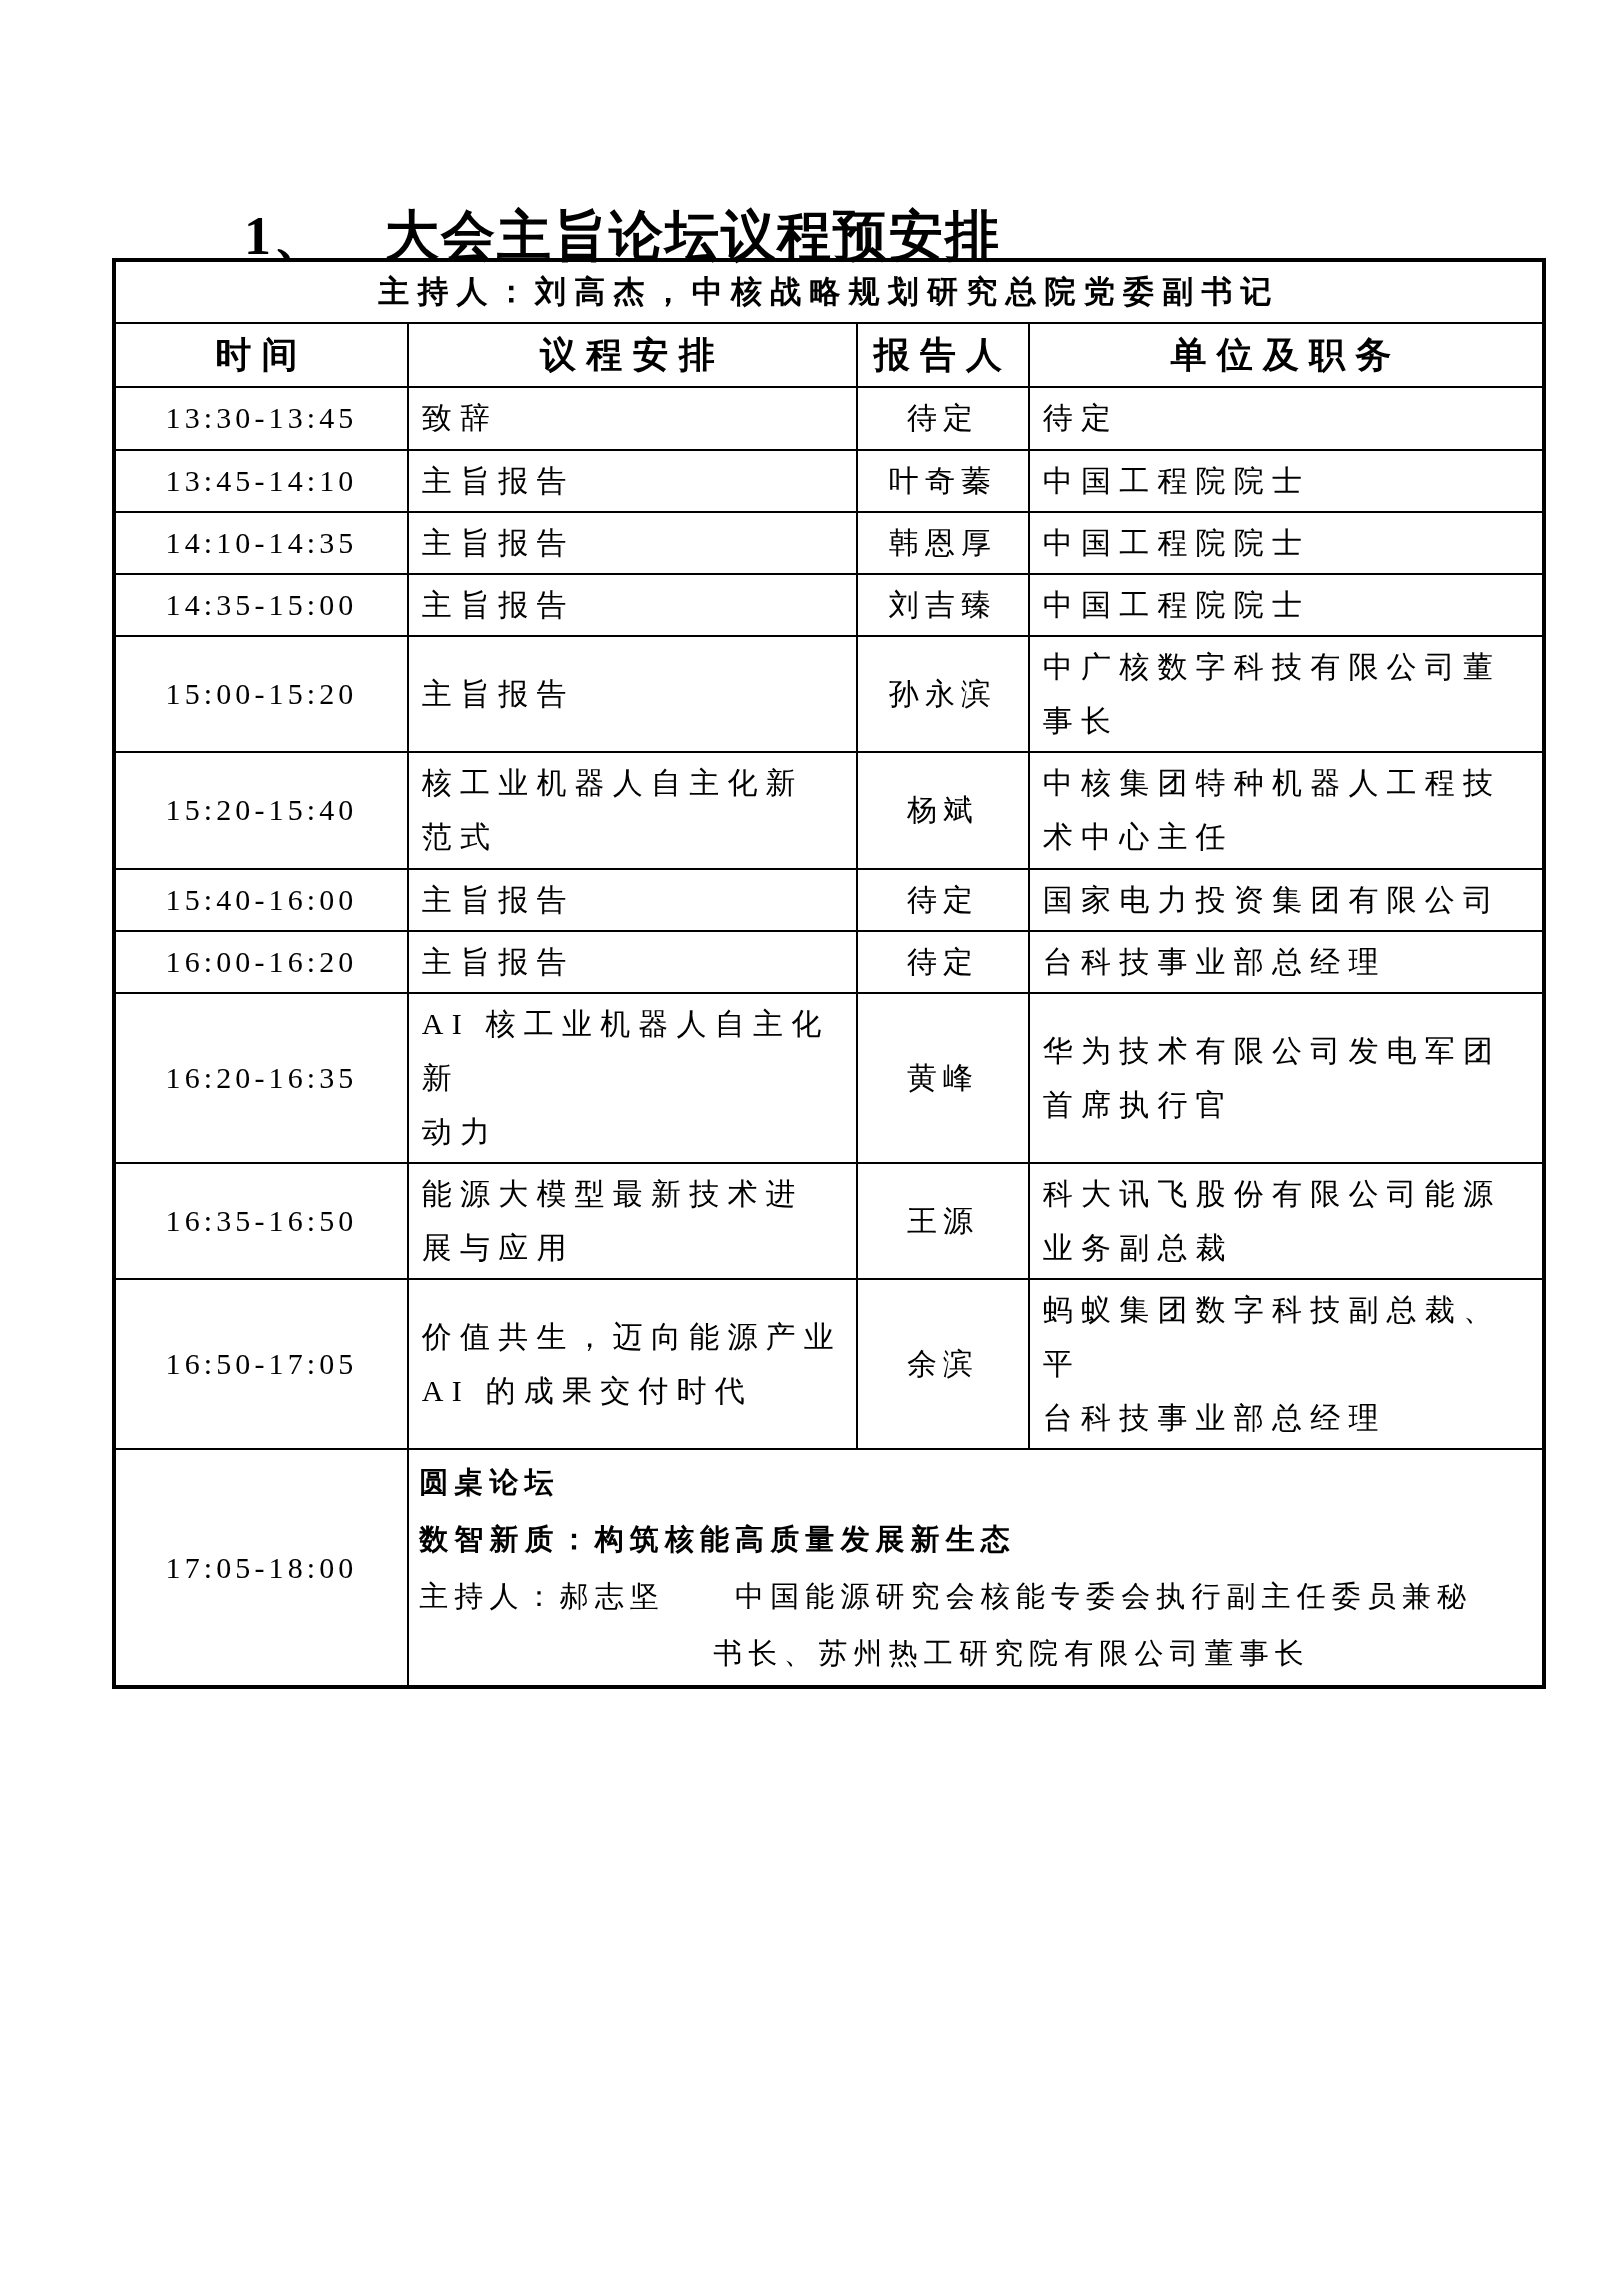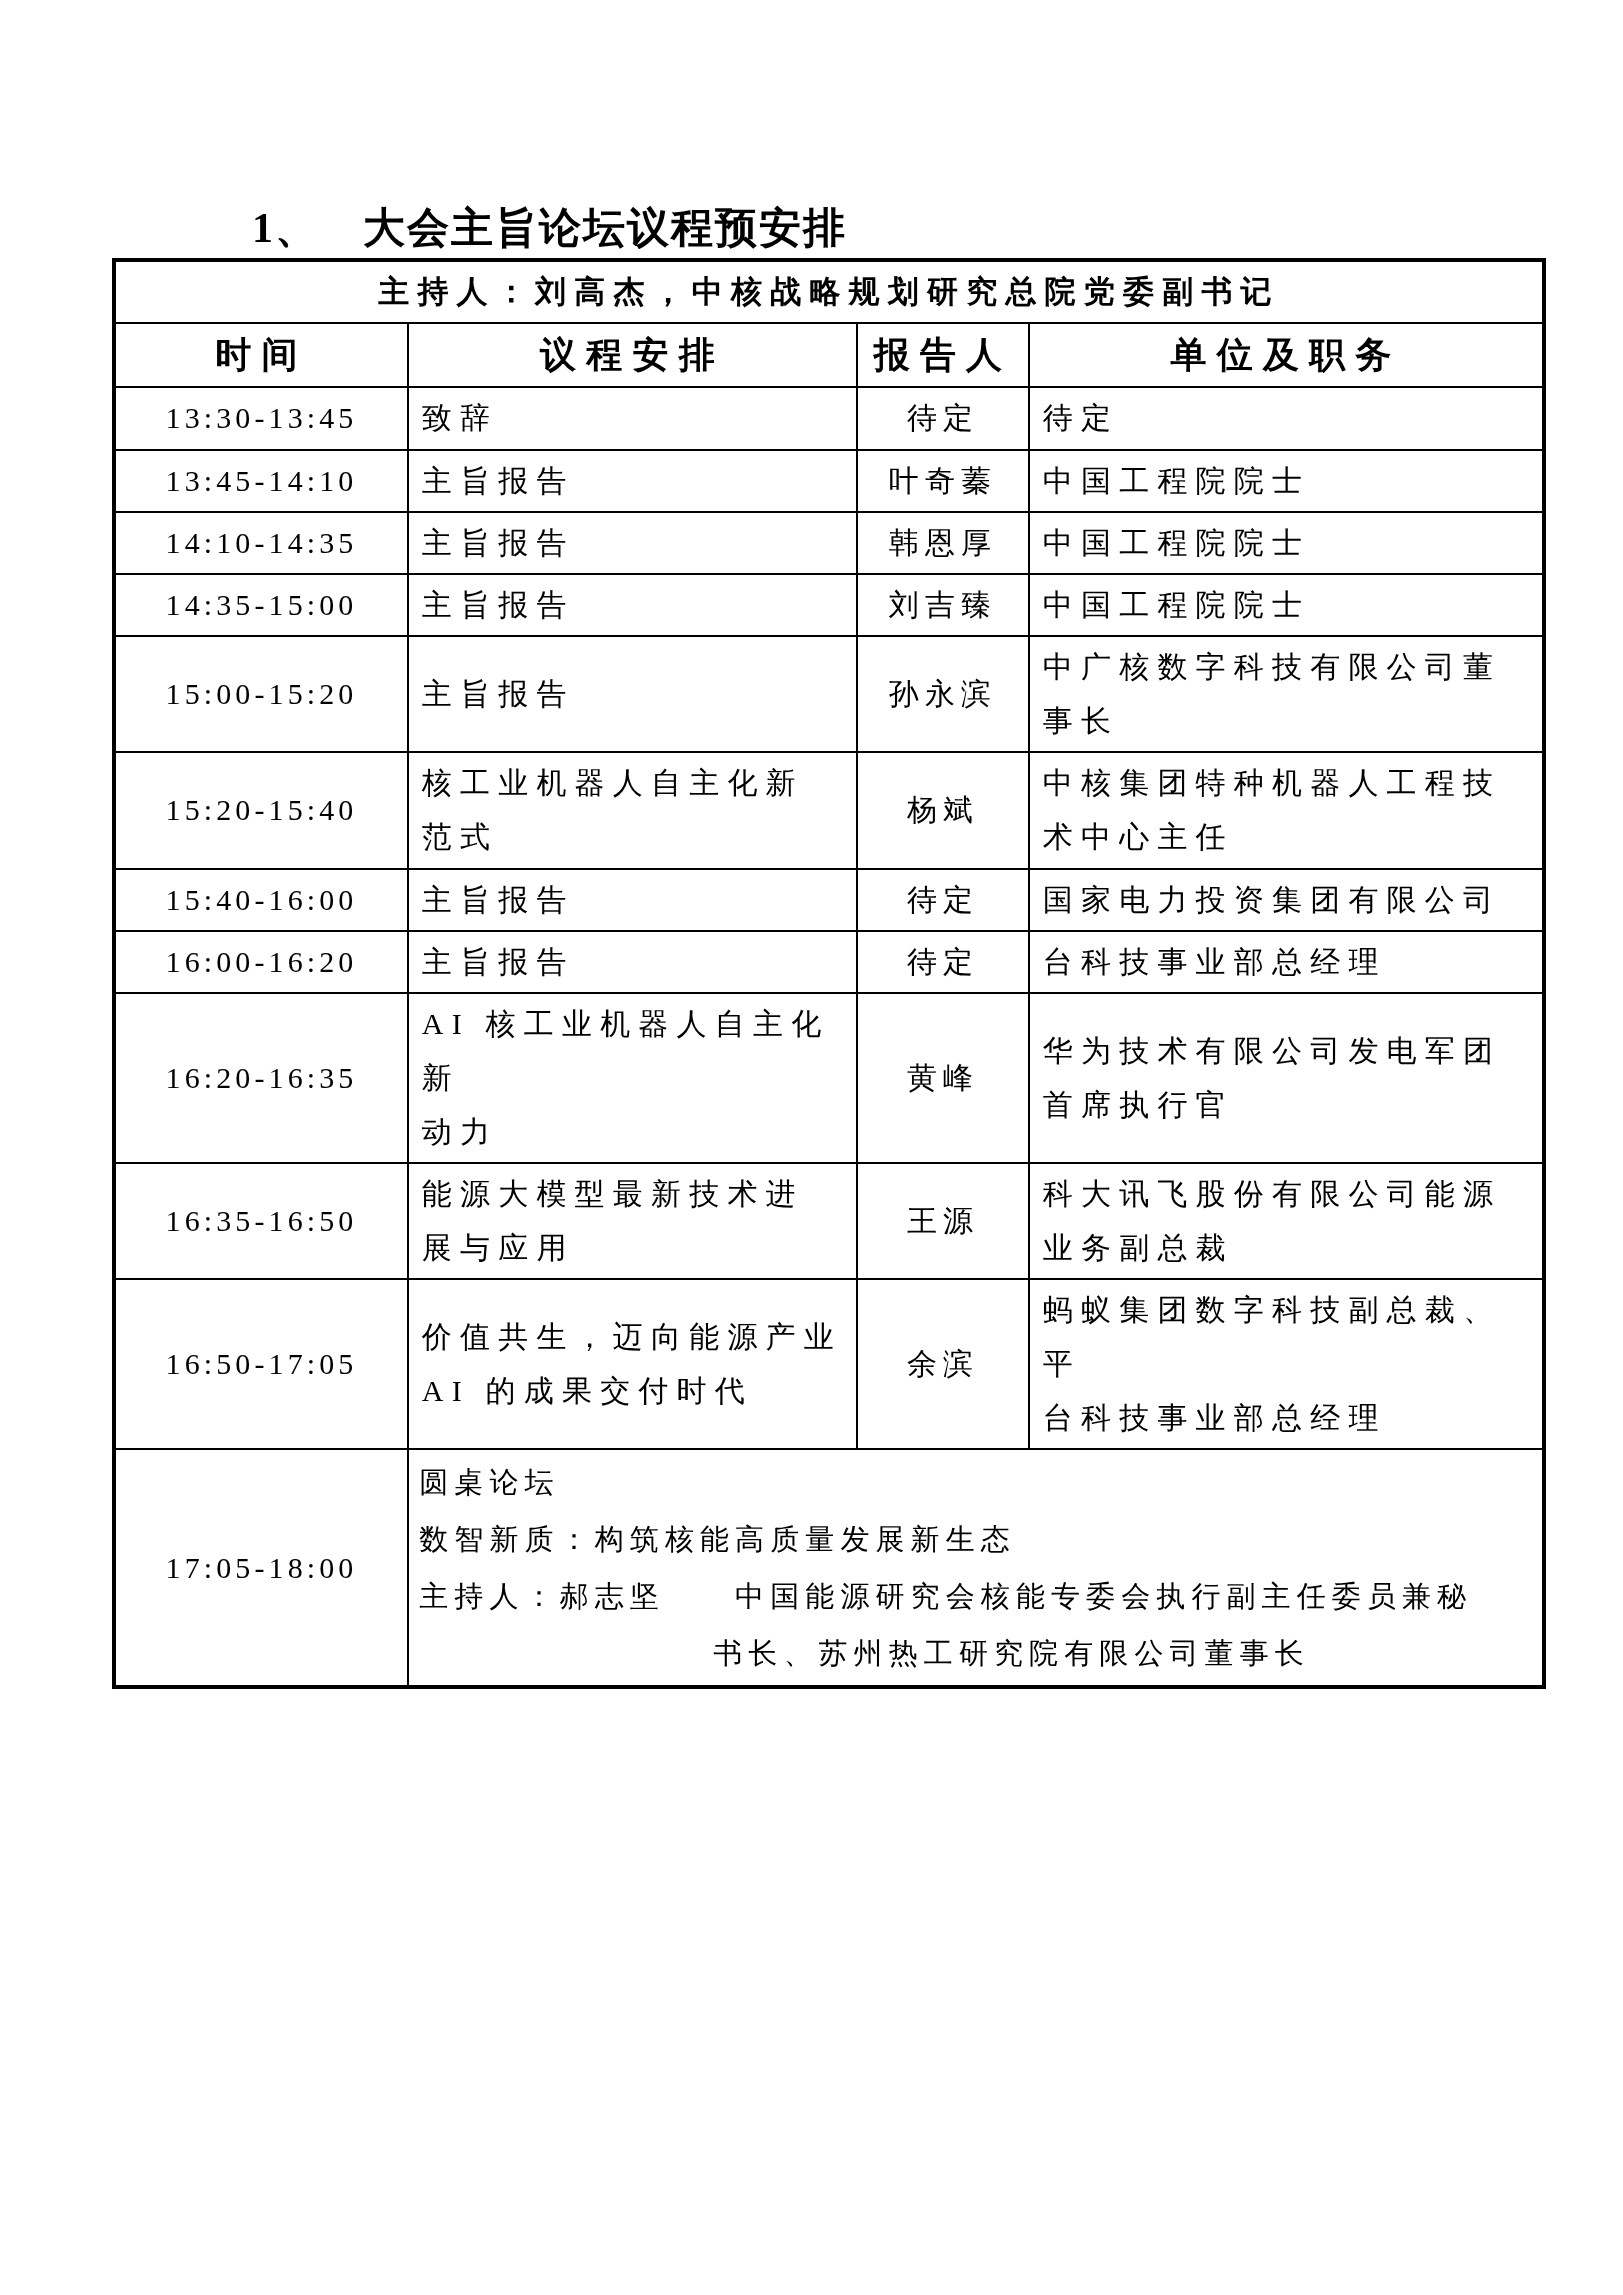--- a/index.html
+++ b/index.html
@@ -2,22 +2,22 @@
 <html style="font-size:8.2px"><head>
 <meta charset="utf-8">
 <style>
   html,body{margin:0;padding:0;}
   body{
     width:1623px;height:2295px;position:relative;background:#ffffff;
     font-family:"Liberation Serif","DejaVu Serif",serif;color:#000;
     overflow:hidden;
   }
   .doc-title{
-    position:absolute;left:252px;top:200px;
-    font-size:42px;font-weight:bold;letter-spacing:2px;white-space:nowrap;
+    position:absolute;left:244px;top:200px;
+    font-size:54px;font-weight:bold;letter-spacing:2px;white-space:nowrap;
   }
   table.agenda{
     position:absolute;left:112px;top:258px;width:1430px;
     border-collapse:collapse;table-layout:fixed;
     border:4.1px solid #000;
   }
   td,th{border:2.6px solid #000;vertical-align:middle;padding:3.1px 0;}
   
   td.hdrblock{vertical-align:top;padding:7.2px 0 9.2px 0;}
   .hb-line1{text-align:center;font-weight:bold;font-size:34px;letter-spacing:7.2px;line-height:70px;}
@@ -28,21 +28,21 @@
   
   th.colhead{font-weight:bold;font-size:36px;letter-spacing:10.2px;text-align:center;line-height:56px;}
   
   td.time{text-align:center;font-size:30px;letter-spacing:4.1px;line-height:54px;white-space:nowrap;}
   td.agenda-cell{font-size:30px;letter-spacing:8.2px;text-align:left;padding-left:12.8px;padding-right:6px;white-space:pre-line;line-height:54px;}
   td.speaker{text-align:center;font-size:30px;letter-spacing:6.1px;line-height:54px;}
   td.org{font-size:30px;letter-spacing:8.2px;text-align:left;padding-left:12.8px;padding-right:7.7px;white-space:pre-line;line-height:54px;}
   
   td.round{text-align:left;padding-left:10.2px;padding-right:5.1px;vertical-align:middle;}
   .rline{font-size:29px;letter-spacing:6.1px;line-height:57px;}
-  .rline.b{font-weight:normal;}
+  .rline.b{font-weight:bold;}
 </style>
 </head>
 <body>
 
 <div class="doc-title">1、　大会主旨论坛议程预安排</div>
 
 <table class="agenda">
   <colgroup>
     <col style="width:294px">
       <col style="width:449px">

